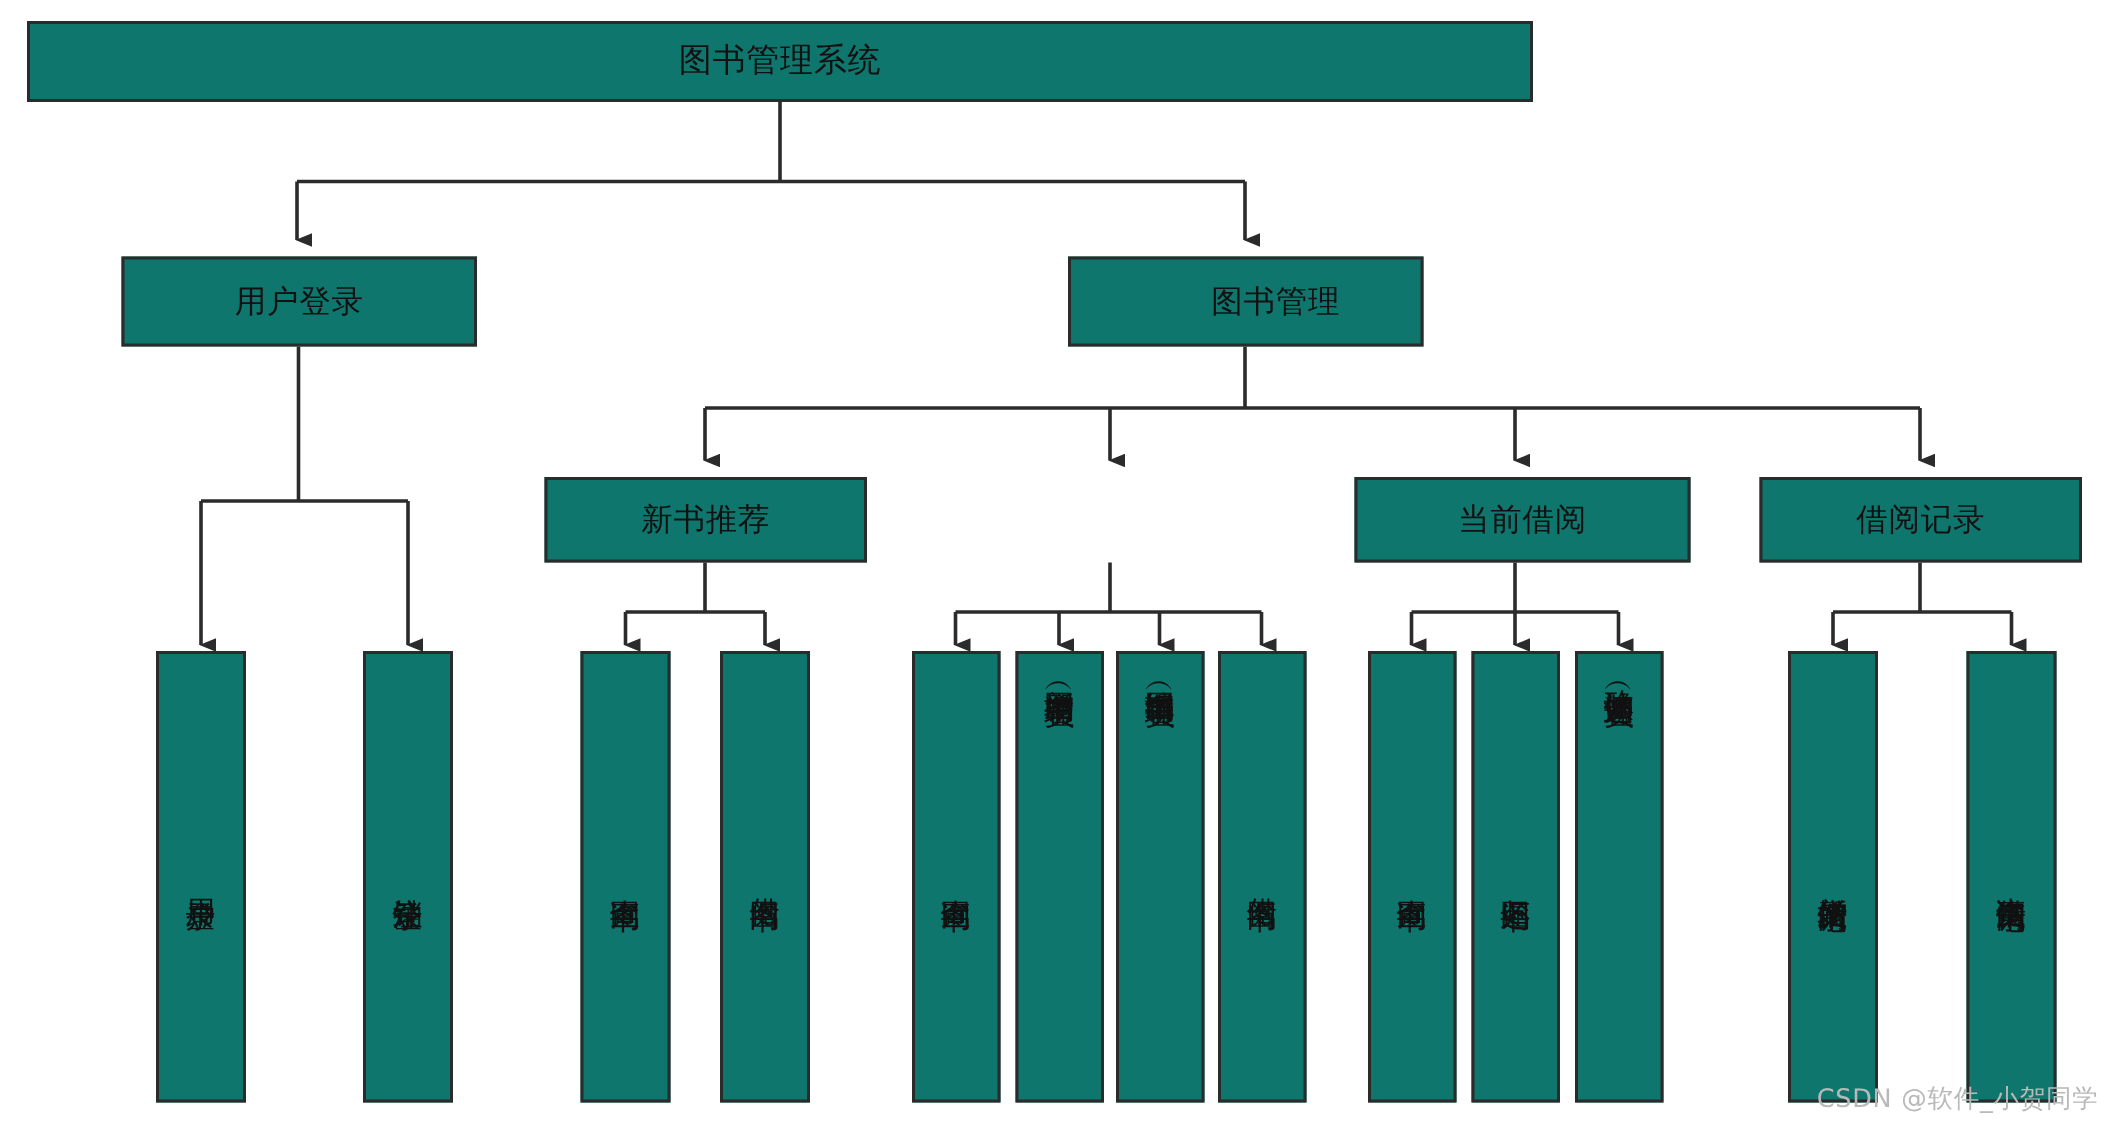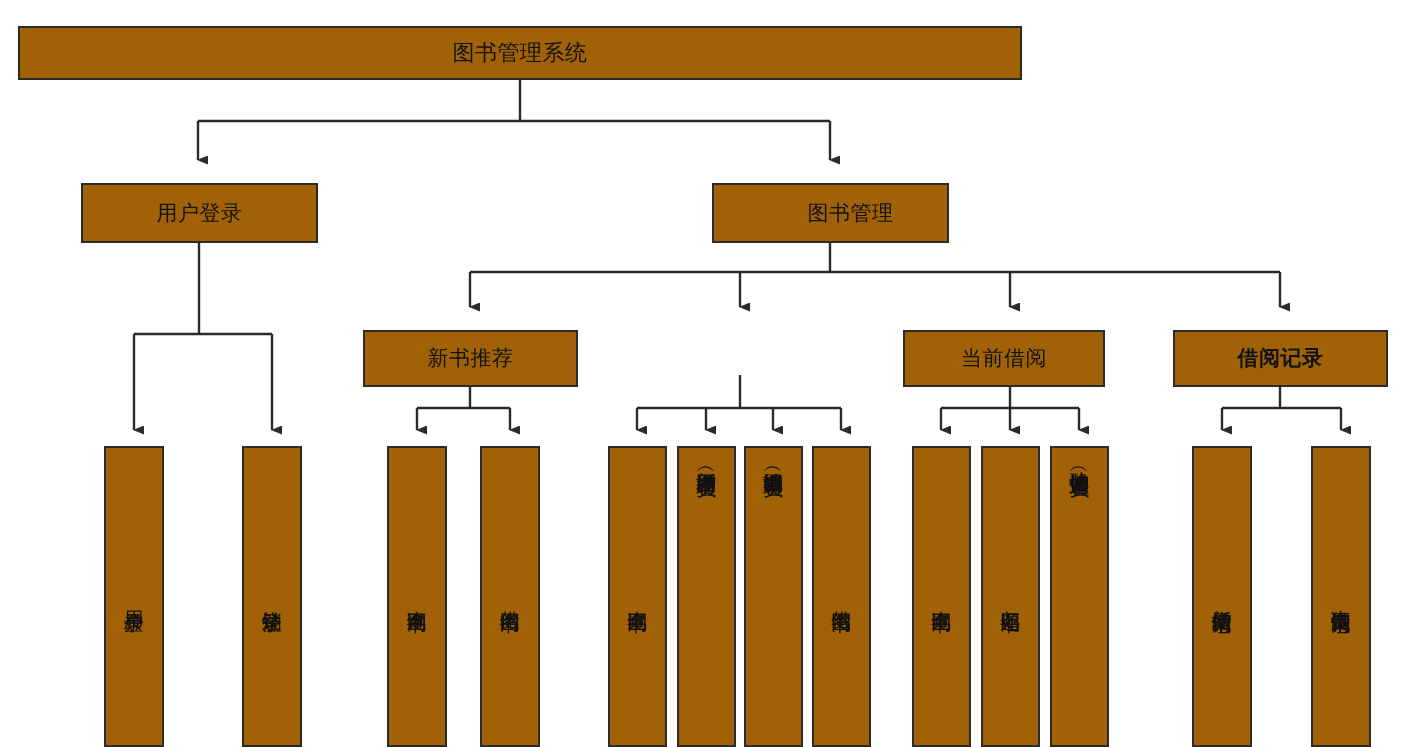--- a/index.html
+++ b/index.html
@@ -25,27 +25,26 @@
     left: 0;
     top: 0;
     width: 1405px;
     height: 747px;
     pointer-events: none;
   }
   
   .node {
     position: absolute;
     box-sizing: border-box;
-    background: #a16207;
+    background: #0f766e;
     border: 2px solid #2b2b2b;
     display: flex;
     align-items: center;
     justify-content: center;
     z-index: 2;
-    margin-top: 12px;
   }
   .node-label {
     font-size: 21px;
     line-height: 1.15;
     letter-spacing: 0.5px;
     white-space: nowrap;
     color: #111111;
   }
   
   .node.root .node-label { font-size: 22px; }
@@ -146,24 +145,24 @@
   <div class="node" style="left:81px; top:171px; width:237px; height:60px;">
     <span class="node-label">用户登录</span>
   </div>
   <div class="node" style="left:712px; top:171px; width:237px; height:60px;padding-left:40px;">
     <span class="node-label">图书管理</span>
   </div>
 
   <div class="node" style="left:363px; top:318px; width:215px; height:57px;">
     <span class="node-label">新书推荐</span>
   </div>
-  <div class="node" style="left:903px; top:318px; width:202px; height:57px;">
+  <div class="node" style="left:903px; top:318px; width:224px; height:57px;">
     <span class="node-label">当前借阅</span>
   </div>
-  <div class="node" style="left:1173px; top:318px; width:215px; height:57px;font-weight:bold;">
+  <div class="node" style="left:1173px; top:318px; width:215px; height:57px;">
     <span class="node-label">借阅记录</span>
   </div>
 
   <div class="node leaf centered" style="left:104px; top:434px; width:60px; height:301px;">
     <span class="node-label">用户登录</span>
   </div>
   <div class="node leaf centered" style="left:242px; top:434px; width:60px; height:301px;">
     <span class="node-label">注销登录</span>
   </div>
 
@@ -197,14 +196,15 @@
     <span class="node-label">确认归还（管理员）</span>
   </div>
 
   <div class="node leaf centered" style="left:1192px; top:434px; width:60px; height:301px;">
     <span class="node-label">新增借阅记录</span>
   </div>
   <div class="node leaf centered" style="left:1311px; top:434px; width:60px; height:301px;">
     <span class="node-label">查询借阅记录</span>
   </div>
 
+  <div id="watermark">CSDN @软件_小贺同学</div>
 
 </div>
 
 </body></html>

